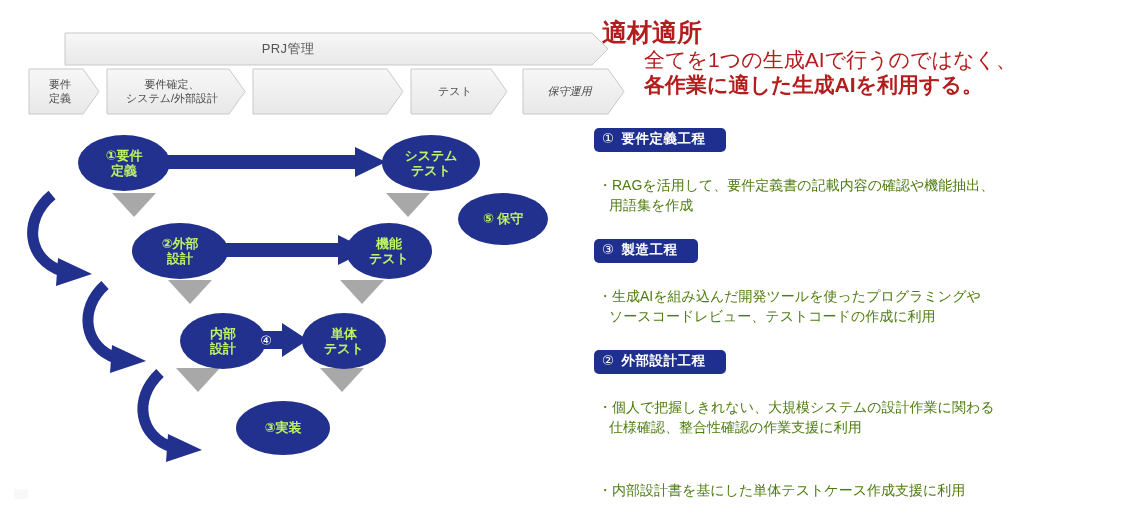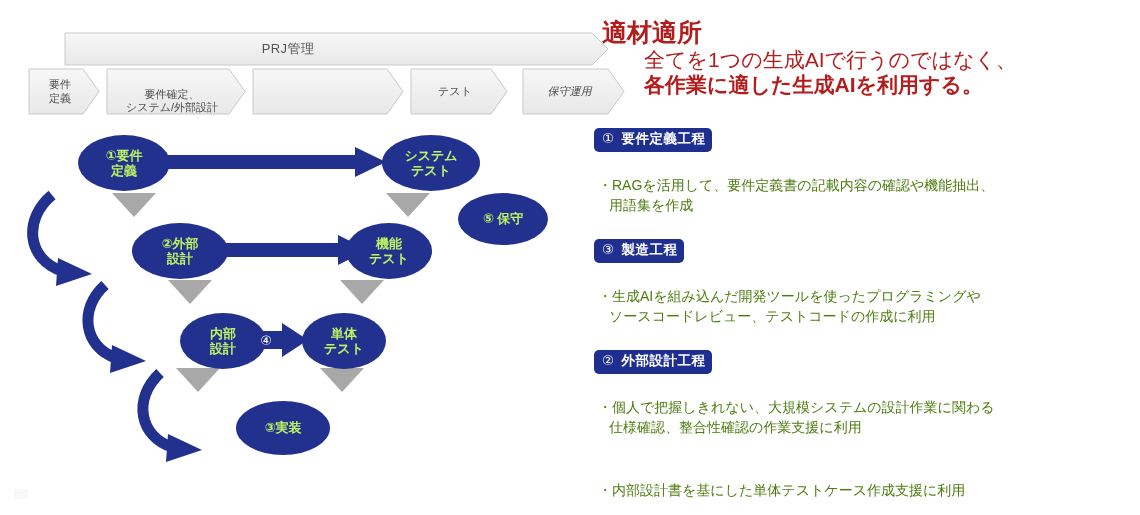--- a/index.html
+++ b/index.html
@@ -47,21 +47,21 @@
   .headline{position:absolute;left:14px;top:18px;width:540px;}
   .hl1{font-size:25px;font-weight:bold;color:#b41d1d;line-height:1.15;letter-spacing:0px;}
   .hl2{font-size:21px;font-weight:normal;color:#b41d1d;line-height:1.22;margin-left:42px;white-space:nowrap;}
   .hl3{font-size:21px;font-weight:bold;color:#b41d1d;line-height:1.22;margin-left:42px;white-space:nowrap;}
 
   .sections{position:absolute;left:6px;top:128px;width:546px;}
   .sec{margin-bottom:5px;}
   .badge{
     display:inline-block;background:#1f2f8f;color:#fff;
     font-size:13.5px;font-weight:bold;border-radius:5px;
-    padding:3px 6px 4px 8px;line-height:1.25;letter-spacing:.5px;
+    padding:3px 20px 4px 8px;line-height:1.25;letter-spacing:.5px;
   }
   .badge .bn{margin-right:7px;font-weight:normal;}
   .bullet{
     font-size:14px;color:#4d7c0f;line-height:1.38;
     margin:5px 0 0 4px;white-space:pre-line;
     text-indent:0;
   }
   .bullet .ind{display:block;padding-left:11px;}
   .corner-mark{position:absolute;left:14px;top:489px;width:14px;height:10px;
     background:linear-gradient(#f3f3f3,#f3f3f3);opacity:.55;}
@@ -91,21 +91,21 @@
       <div class="chev" style="left:0px;width:72px;">
         <svg style="position:absolute;left:0;top:0;" width="72" height="47" viewBox="0 0 72 47">
           <polygon points="1,1 55,1 71,23.5 55,46 1,46" fill="url(#gGray)" stroke="#c9c9c9" stroke-width="1"></polygon>
         </svg>
         <div class="txt">
           <div>要件</div>
           <div>定義</div>
         </div>
       </div>
 
-      <div class="chev" style="left:78px;width:140px;align-items:flex-end;">
+      <div class="chev" style="left:78px;width:140px;">
         <svg style="position:absolute;left:0;top:0;" width="140" height="47" viewBox="0 0 140 47">
           <polygon points="1,1 123,1 139,23.5 123,46 1,46" fill="url(#gGray)" stroke="#c9c9c9" stroke-width="1"></polygon>
         </svg>
         <div class="txt">
           <div>要件確定、</div>
           <div>システム/外部設計</div>
         </div>
       </div>
 
       <div class="chev" style="left:224px;width:152px;">

